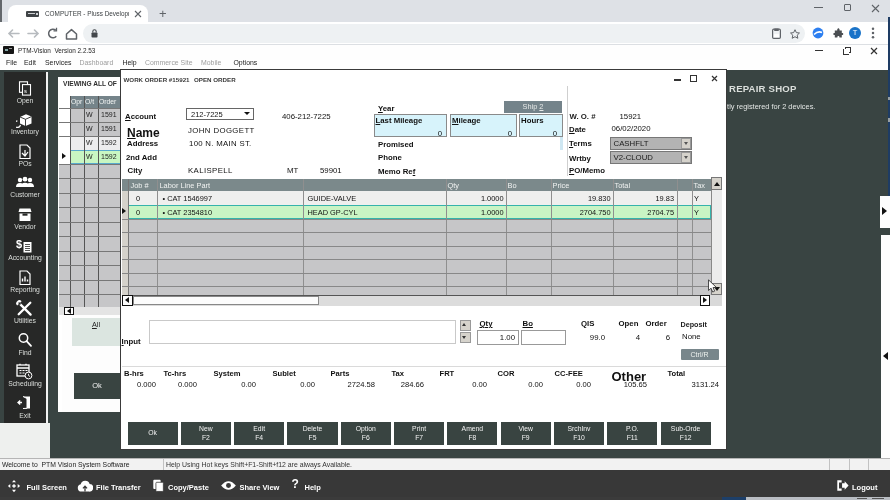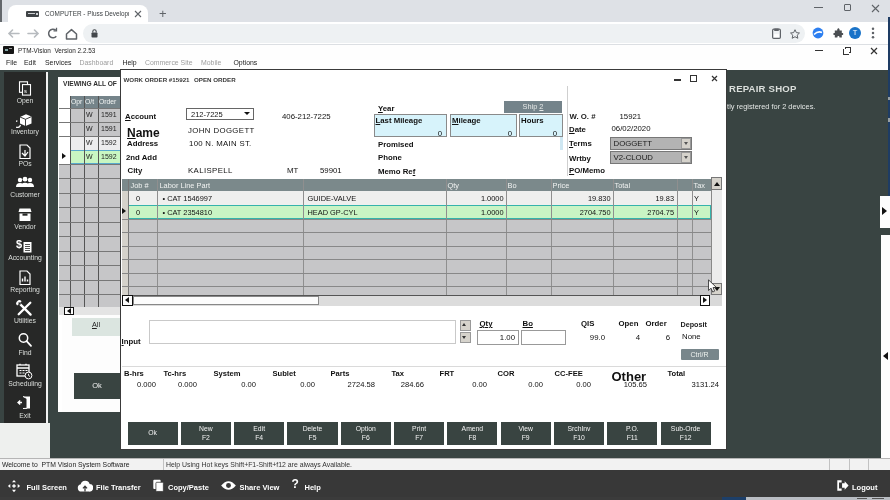--- a/index.html
+++ b/index.html
@@ -222,21 +222,21 @@
   <div class="hl" style="left:59px;top:250.5px;width:61px;background:#777;"></div>
   <div class="hl" style="left:59px;top:265px;width:61px;background:#777;"></div>
   <div class="hl" style="left:59px;top:279.5px;width:61px;background:#777;"></div>
   <div class="hl" style="left:59px;top:294px;width:61px;background:#777;"></div>
 
   <div class="abs" style="left:59px;top:307px;width:61px;height:8px;background:#e4e4e4;"></div>
   <div class="abs" style="left:63.5px;top:307px;width:10.5px;height:8px;background:#fcfcfc;border:1px solid #111;"></div>
   <div class="abs" style="left:66.5px;top:308px;width:0;height:0;border-top:3px solid transparent;border-bottom:3px solid transparent;border-right:4px solid #111;"></div>
 
   <div class="abs" style="left:62px;top:315px;width:58px;height:97px;background:#fdfdfd;"></div>
-  <div class="abs" style="left:72px;top:318px;width:48px;height:18px;background:#dbe5e0;font-size:7.2px;color:#222;text-align:center;line-height:13.5px;"><span class="u">A</span>ll</div>
+  <div class="abs" style="left:72px;top:318px;width:48px;height:28px;background:#dbe5e0;font-size:7.2px;color:#222;text-align:center;line-height:13.5px;"><span class="u">A</span>ll</div>
   <div class="abs" style="left:74px;top:373px;width:46px;height:25.5px;background:#394441;color:#f0f0f0;font-size:7.5px;text-align:center;line-height:25.5px;">Ok</div>
 
   <div class="abs" style="left:120px;top:69px;width:607px;height:381px;background:#fff;border:1.5px solid #3a3a3a;"></div>
   <div class="abs" style="left:123.5px;top:76px;font-size:6.2px;font-weight:bold;color:#3a3a3a;white-space:nowrap;">WORK ORDER #15921</div>
   <div class="abs" style="left:194px;top:76px;font-size:6.2px;font-weight:bold;color:#3a3a3a;white-space:nowrap;">OPEN ORDER</div>
   <div class="abs" style="left:674px;top:79px;width:7px;height:1.5px;background:#333;"></div>
   <div class="abs" style="left:690px;top:75px;width:7px;height:6.5px;border:1.5px solid #333;"></div>
   <svg class="abs" style="left:711px;top:75px;" width="7" height="7" viewBox="0 0 7 7">
       <path d="M1 1 L6 6 M6 1 L1 6" stroke="#333" stroke-width="1.2"></path>
     </svg>
@@ -273,21 +273,21 @@
   <div class="abs" style="left:378px;top:139.5px;font-size:7.8px;font-weight:bold;color:#111;">Promised</div>
   <div class="abs" style="left:378px;top:153px;font-size:7.8px;font-weight:bold;color:#111;">Phone</div>
   <div class="abs" style="left:378px;top:166.5px;font-size:7.8px;font-weight:bold;color:#111;">Memo Re<span class="u">f</span></div>
 
   <div class="abs" style="left:569.5px;top:112px;font-size:7.8px;font-weight:bold;color:#222;">W. O. #</div>
   <div class="abs" style="left:619.5px;top:112px;font-size:7.8px;color:#111;">15921</div>
   <div class="abs" style="left:569px;top:124.5px;font-size:7.8px;font-weight:bold;color:#111;"><span class="u">D</span>ate</div>
   <div class="abs" style="left:611.5px;top:124px;font-size:7.8px;color:#111;">06/02/2020</div>
   <div class="abs" style="left:569px;top:139px;font-size:7.8px;font-weight:bold;color:#111;"><span class="u">T</span>erms</div>
   <div class="abs" style="left:609.5px;top:136.5px;width:82px;height:13.5px;background:#b3b3b3;border:1px solid #777;"></div>
-  <div class="abs" style="left:613.5px;top:139px;font-size:7.8px;color:#1a1a1a;">DOGGETT</div>
+  <div class="abs" style="left:613.5px;top:139px;font-size:7.8px;color:#1a1a1a;">CASHFLT</div>
   <div class="abs" style="left:681px;top:137.5px;width:10px;height:11.5px;background:#d5d2cb;border:1px solid #999;"></div>
   <div class="abs" style="left:683.5px;top:141.5px;width:0;height:0;border-top:3.5px solid #555;border-left:2.8px solid transparent;border-right:2.8px solid transparent;"></div>
   <div class="abs" style="left:569px;top:153.5px;font-size:7.8px;font-weight:bold;color:#111;">Wrtby</div>
   <div class="abs" style="left:609.5px;top:150.5px;width:82px;height:13.5px;background:#b3b3b3;border:1px solid #777;"></div>
   <div class="abs" style="left:613.5px;top:153px;font-size:7.8px;color:#1a1a1a;">V2-CLOUD</div>
   <div class="abs" style="left:681px;top:151.5px;width:10px;height:11.5px;background:#d5d2cb;border:1px solid #999;"></div>
   <div class="abs" style="left:683.5px;top:155.5px;width:0;height:0;border-top:3.5px solid #555;border-left:2.8px solid transparent;border-right:2.8px solid transparent;"></div>
   <div class="abs" style="left:569px;top:165.5px;font-size:7.8px;font-weight:bold;color:#111;"><span class="u">P</span>O/Memo</div>
 
   <div class="abs" style="left:121.5px;top:178.5px;width:600px;height:116.5px;background:#c6c6c8;"></div>

